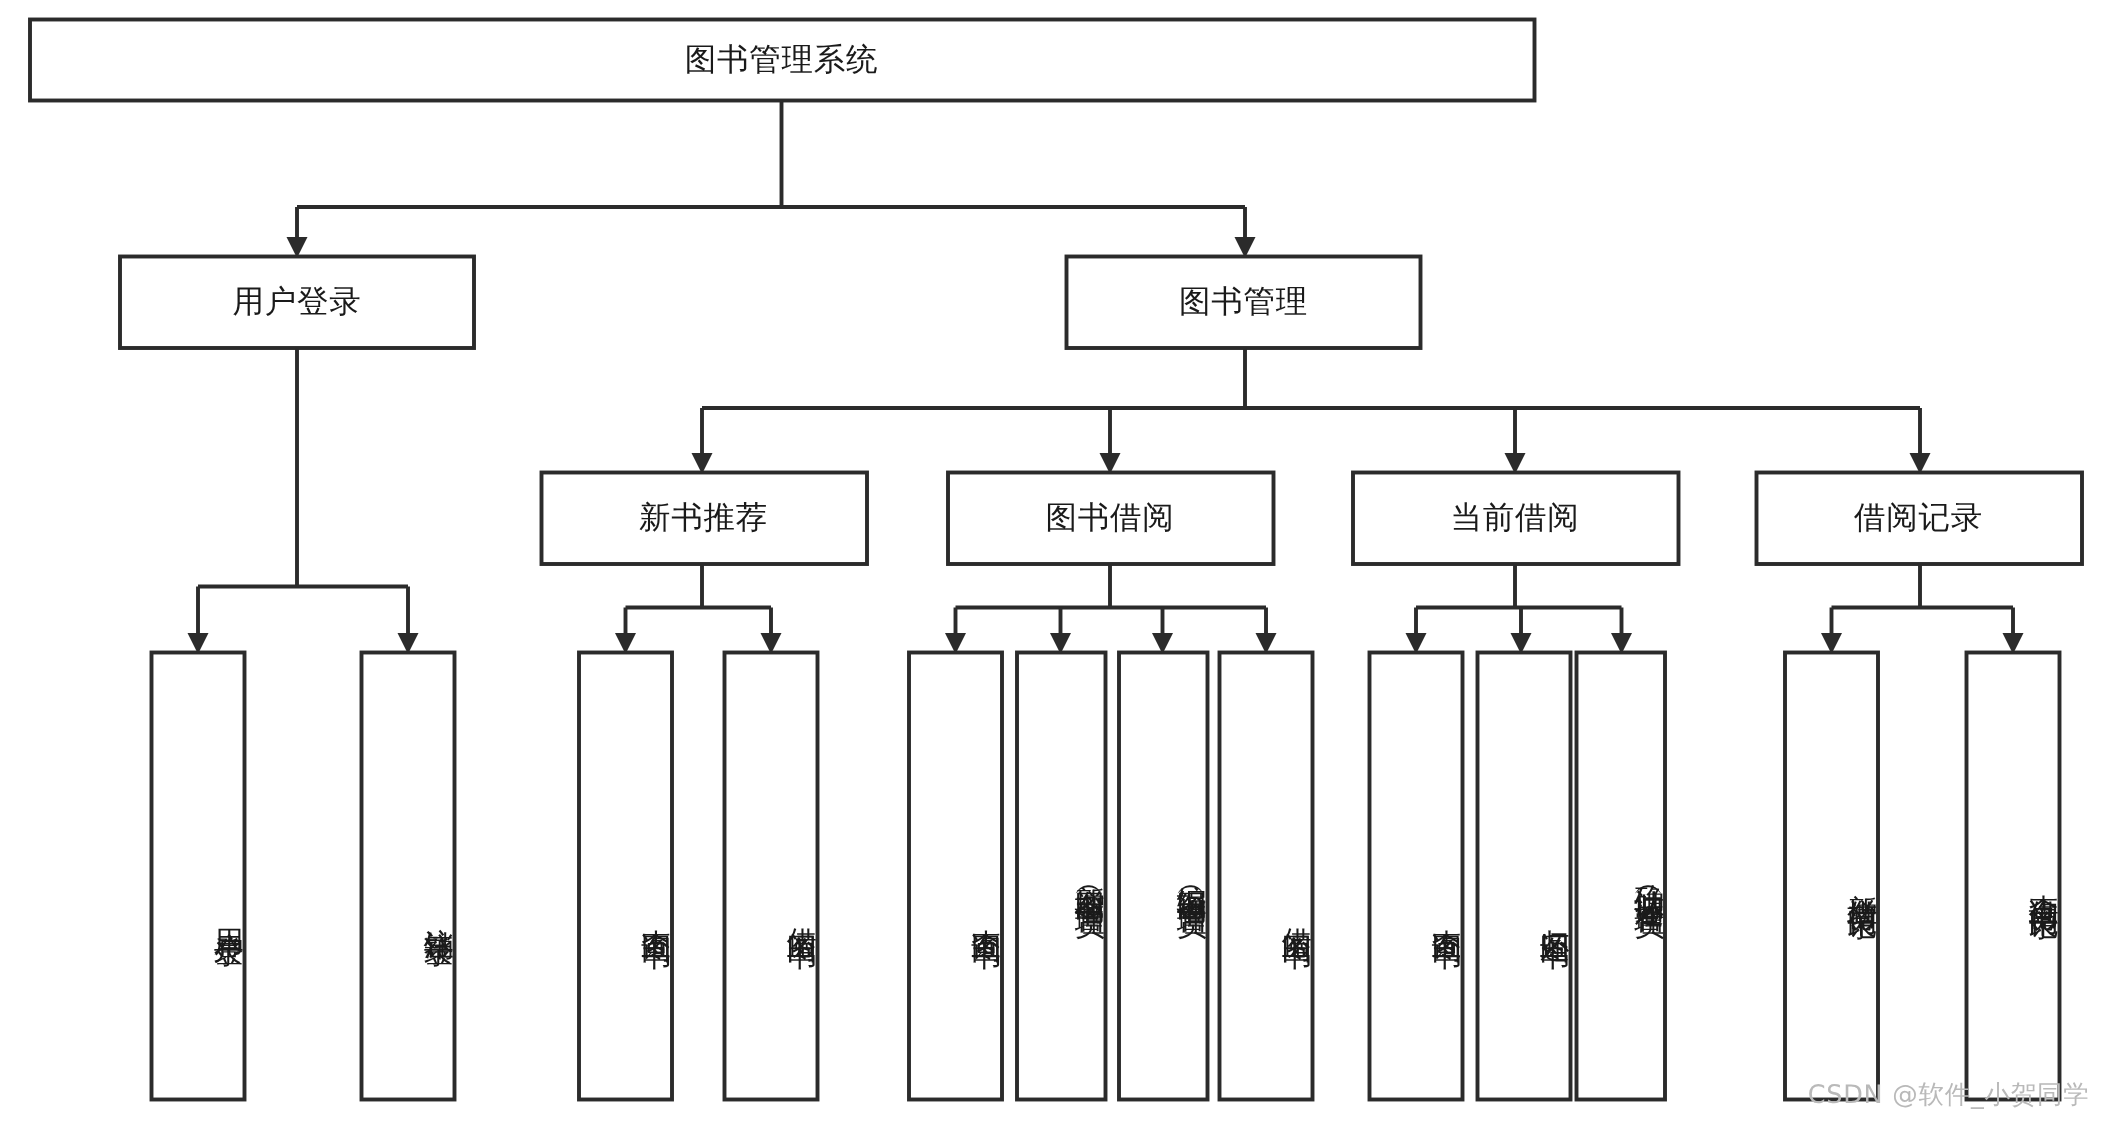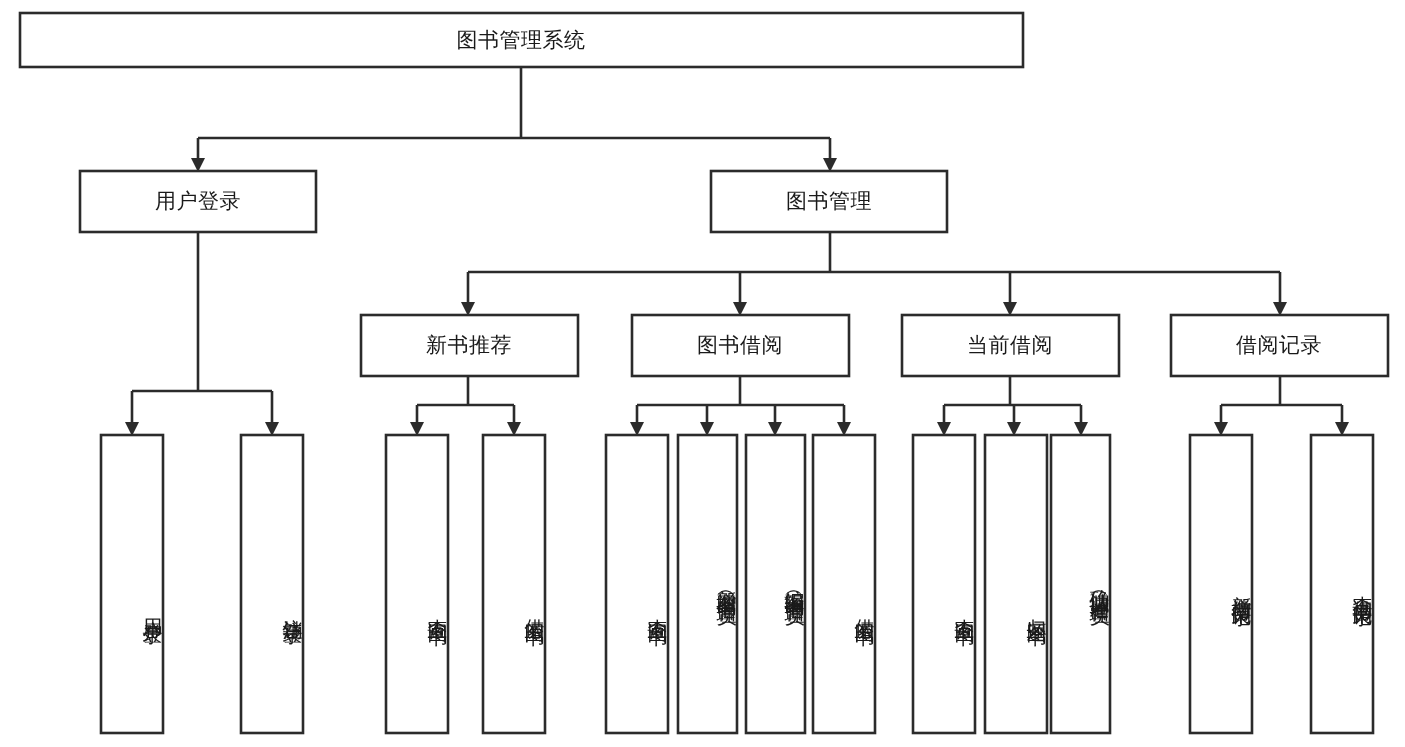--- a/index.html
+++ b/index.html
@@ -220,13 +220,14 @@
   <div class="leaf-label" style="left:606px; top:488px; width:62px; height:240px;">查询图书</div>
   <div class="leaf-label" style="left:678px; top:442px; width:59px; height:286px;">新增图书（管理员）</div>
   <div class="leaf-label" style="left:746px; top:442px; width:59px; height:286px;">编辑图书（管理员）</div>
   <div class="leaf-label" style="left:813px; top:488px; width:62px; height:240px;">借阅图书</div>
   <div class="leaf-label" style="left:913px; top:488px; width:62px; height:240px;">查询图书</div>
   <div class="leaf-label" style="left:985px; top:488px; width:62px; height:240px;">归还图书</div>
   <div class="leaf-label" style="left:1051px; top:442px; width:59px; height:286px;">确认归还（管理员）</div>
   <div class="leaf-label" style="left:1190px; top:448px; width:62px; height:278px;">新增借阅记录</div>
   <div class="leaf-label" style="left:1311px; top:448px; width:62px; height:278px;">查询借阅记录</div>
 
+  <div class="watermark">CSDN @软件_小贺同学</div>
 </div>
 
 </body></html>

